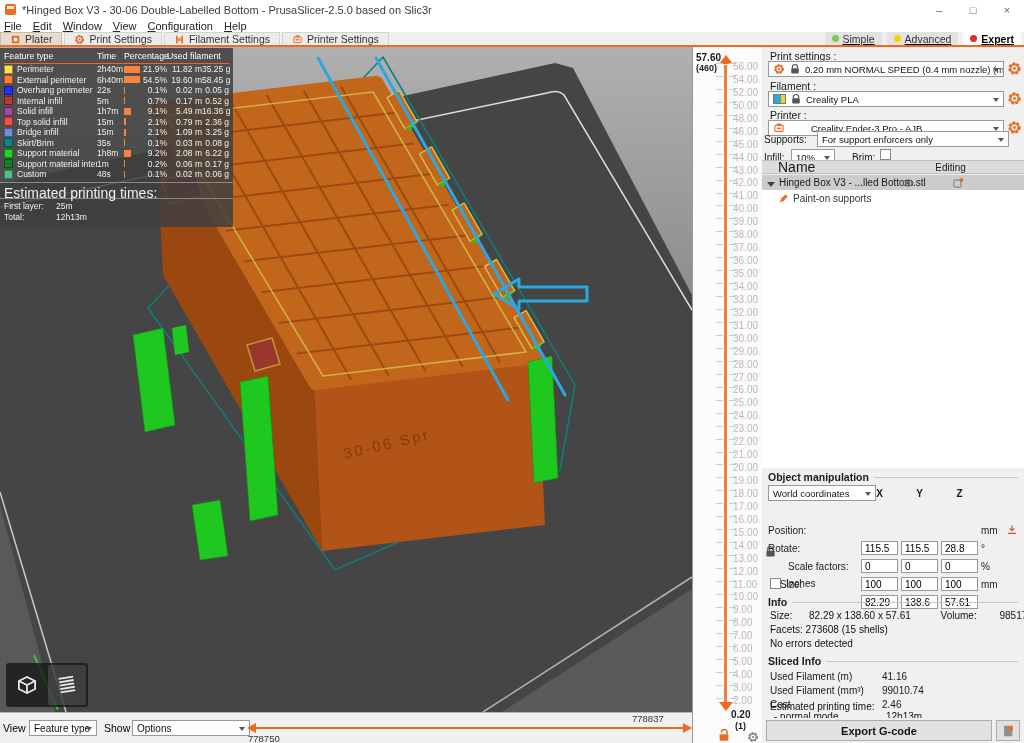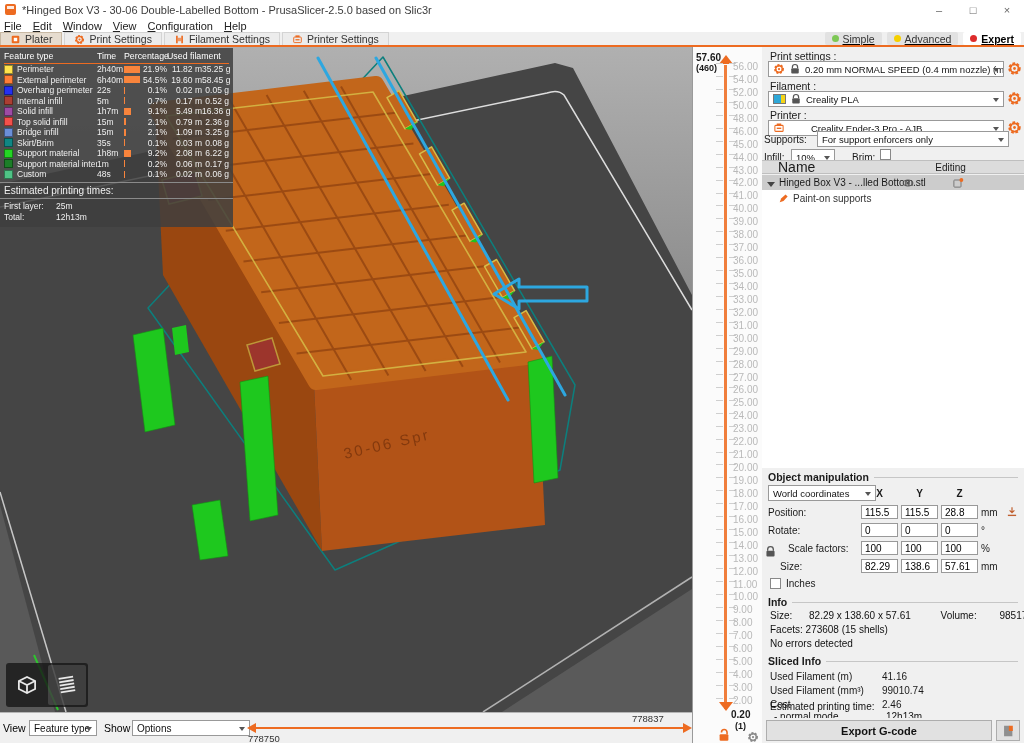--- a/index.html
+++ b/index.html
@@ -43,21 +43,21 @@
   .lhead{display:grid;grid-template-columns:93px 27px 43px 62px;padding-bottom:2px;border-bottom:1px solid #ED6B21;
          font-size:8.8px;color:#fff;}
   .lrow{display:grid;grid-template-columns:13px 80px 27px 16px 27px 35px 27px;align-items:center;height:10.5px;}
   .sw{width:9px;height:9px;border:1px solid rgba(0,0,0,.4);}
   .ll,.lt{white-space:nowrap;overflow:hidden;}
   .lb{display:flex;align-items:center;}
   .bar{height:7px;background:#F8843C;display:block;}
   .lp,.lm,.lg{text-align:right;white-space:nowrap;}
   .lsep{border-top:1px solid #8a8a8a;margin:2px -4px 2px -4px;}
   .lfoot{font-size:8.5px;height:11px;display:grid;grid-template-columns:52px auto;}
-  .lfoot1{font-size:10px;height:11px;}
+  .lfoot1{font-size:14px;height:11px;}
   
   .strip{left:692px;top:47px;width:70px;height:696px;background:#fbfbfb;border-left:1px solid #9a9a9a;}
   .vlabel{position:absolute;font-weight:bold;color:#1a1a1a;font-size:10px;}
   .vlabel2{position:absolute;font-weight:bold;color:#1a1a1a;font-size:9px;}
   .vline{position:absolute;left:31px;top:18px;width:3px;height:644px;background:#F07E3C;}
   .varrow-up{position:absolute;left:26px;top:8px;width:0;height:0;border:7px solid transparent;border-bottom:9px solid #ED6B21;border-top:none;}
   .varrow-dn{position:absolute;left:26px;top:655px;width:0;height:0;border:7px solid transparent;border-top:9px solid #ED6B21;border-bottom:none;}
   .vdash{position:absolute;top:16px;width:7px;height:647px;background:repeating-linear-gradient(to bottom,#cfcfcf 0 1px,transparent 1px 12.95px);}
   .ticks{position:absolute;left:40px;top:14px;}
   .tick{height:12.95px;font-size:10px;color:#b9b9b9;line-height:12.95px;}
@@ -73,21 +73,21 @@
   .cb{width:11px;height:11px;background:#fff;border:1px solid #888;}
   .listhead{position:absolute;left:0;top:113px;width:262px;height:14px;background:#dcdcdc;border-top:1px solid #bfbfbf;border-bottom:1px solid #bfbfbf;display:flex;align-items:center;}
   .listwhite{position:absolute;left:0;top:128px;width:262px;height:293px;background:#fff;}
   .objrow{position:absolute;left:0;top:128px;width:262px;height:15px;background:#ccc;display:flex;align-items:center;font-size:10px;}
   .subrow{position:absolute;left:0;top:144px;width:262px;height:14px;display:flex;align-items:center;font-size:10px;color:#333;}
   .exp{width:0;height:0;border:4px solid transparent;border-top:5px solid #444;border-bottom:none;margin:3px 4px 0 5px;}
   .sect{position:absolute;left:6px;right:6px;display:flex;align-items:center;gap:5px;font-weight:bold;font-size:10.5px;}
   .sect:after{content:"";flex:1;height:1px;background:#c6c6c6;}
   .mrow{position:absolute;left:6px;display:grid;grid-template-columns:90px 37px 37px 37px 22px 14px;gap:3px;align-items:center;font-size:10px;}
   .mrow .hx{text-align:center;font-weight:bold;}
-  .num{background:#fff;border:1px solid #999;font-size:10px;height:14px;padding:0 3px;width:37px;}
+  .num{background:#fff;border:1px solid #999;font-size:10px;height:14px;padding:0 3px;width:37px;margin-top:36px;}
   .unit{font-size:10px;color:#222;}
   .irow{position:absolute;left:8px;font-size:10px;color:#111;white-space:nowrap;}
   .srow{display:grid;grid-template-columns:112px auto;font-size:10px;height:14px;align-items:center;}
   .slist{position:absolute;left:8px;top:601px;right:8px;}
   .exportrow{left:762px;top:718px;width:262px;height:25px;background:#f0f0f0;display:flex;align-items:center;gap:4px;padding:0 4px;}
   .exportbtn{flex:1;height:21px;background:#e1e1e1;border:1px solid #adadad;font-weight:bold;font-size:11px;
              display:flex;align-items:center;justify-content:center;color:#111;}
   .sdbtn{width:24px;height:21px;background:#e1e1e1;border:1px solid #adadad;display:flex;align-items:center;justify-content:center;}
   
   .bottombar{left:0;top:712px;width:692px;height:31px;background:#f0f0f0;border-top:1px solid #b5b5b5;font-size:10.5px;}

